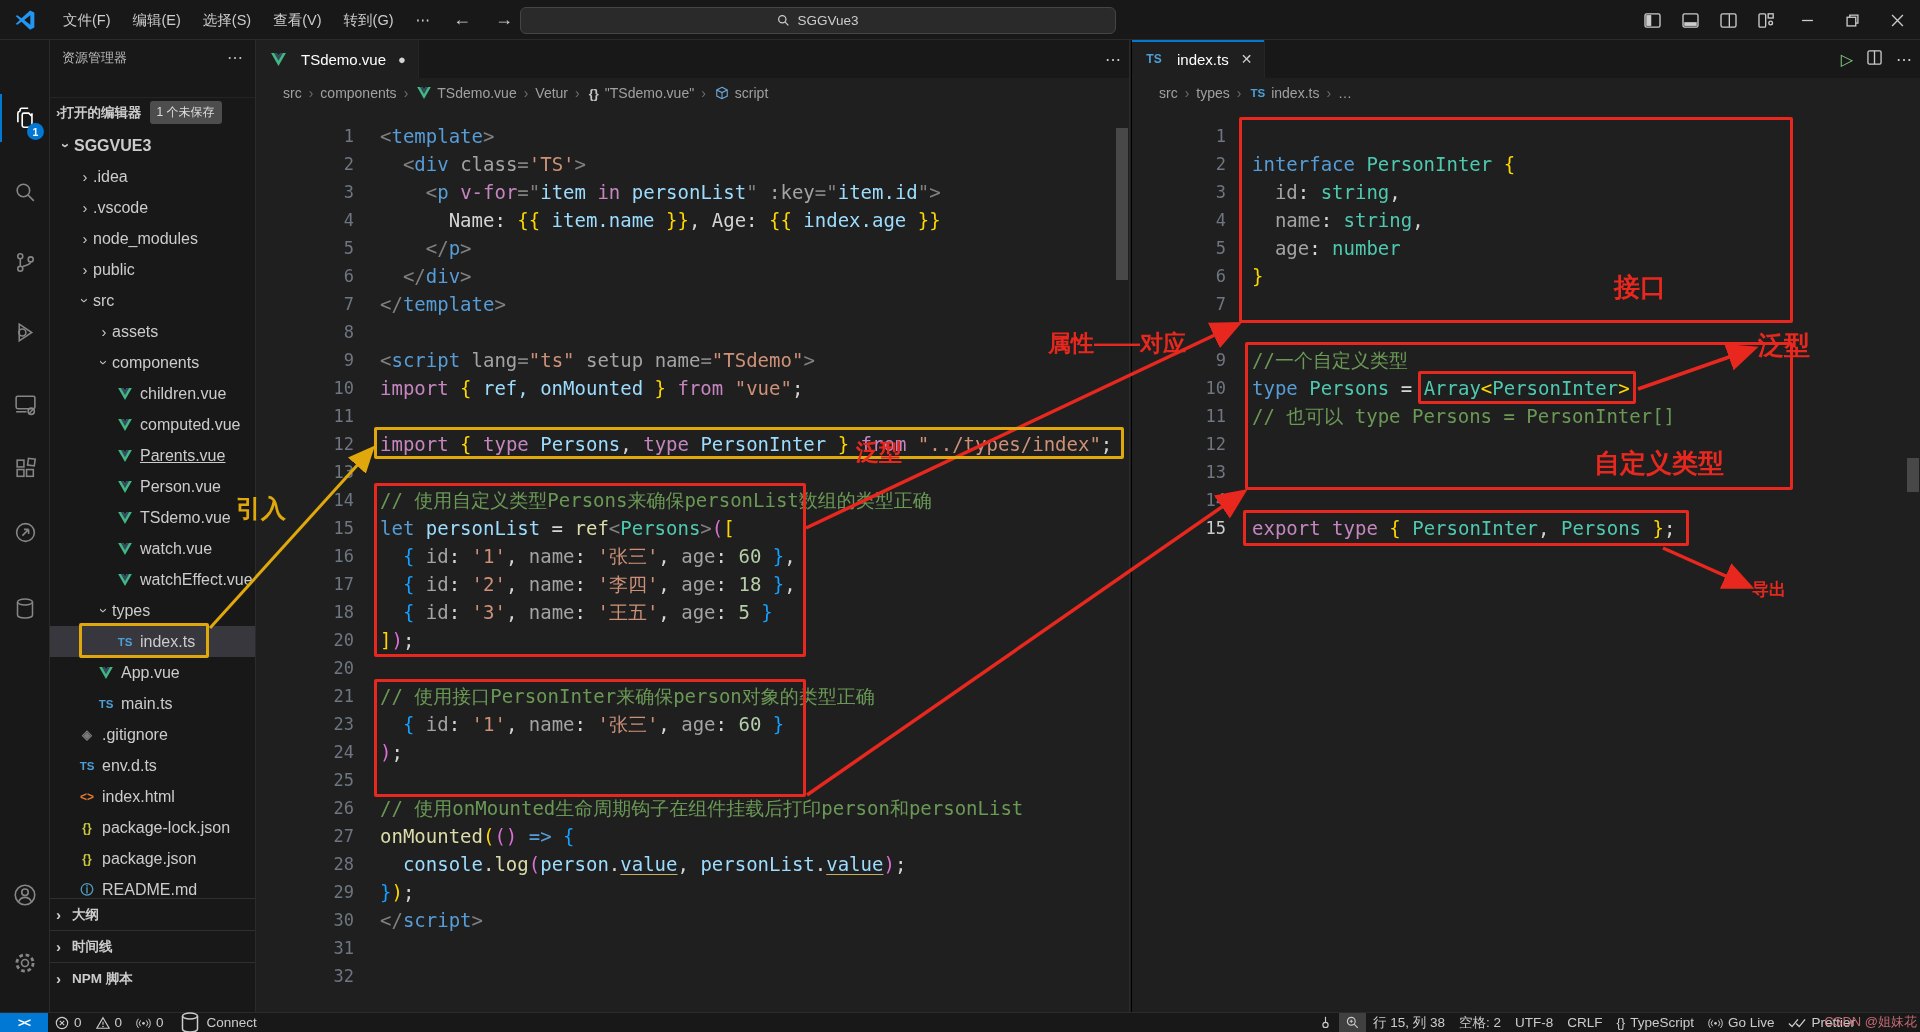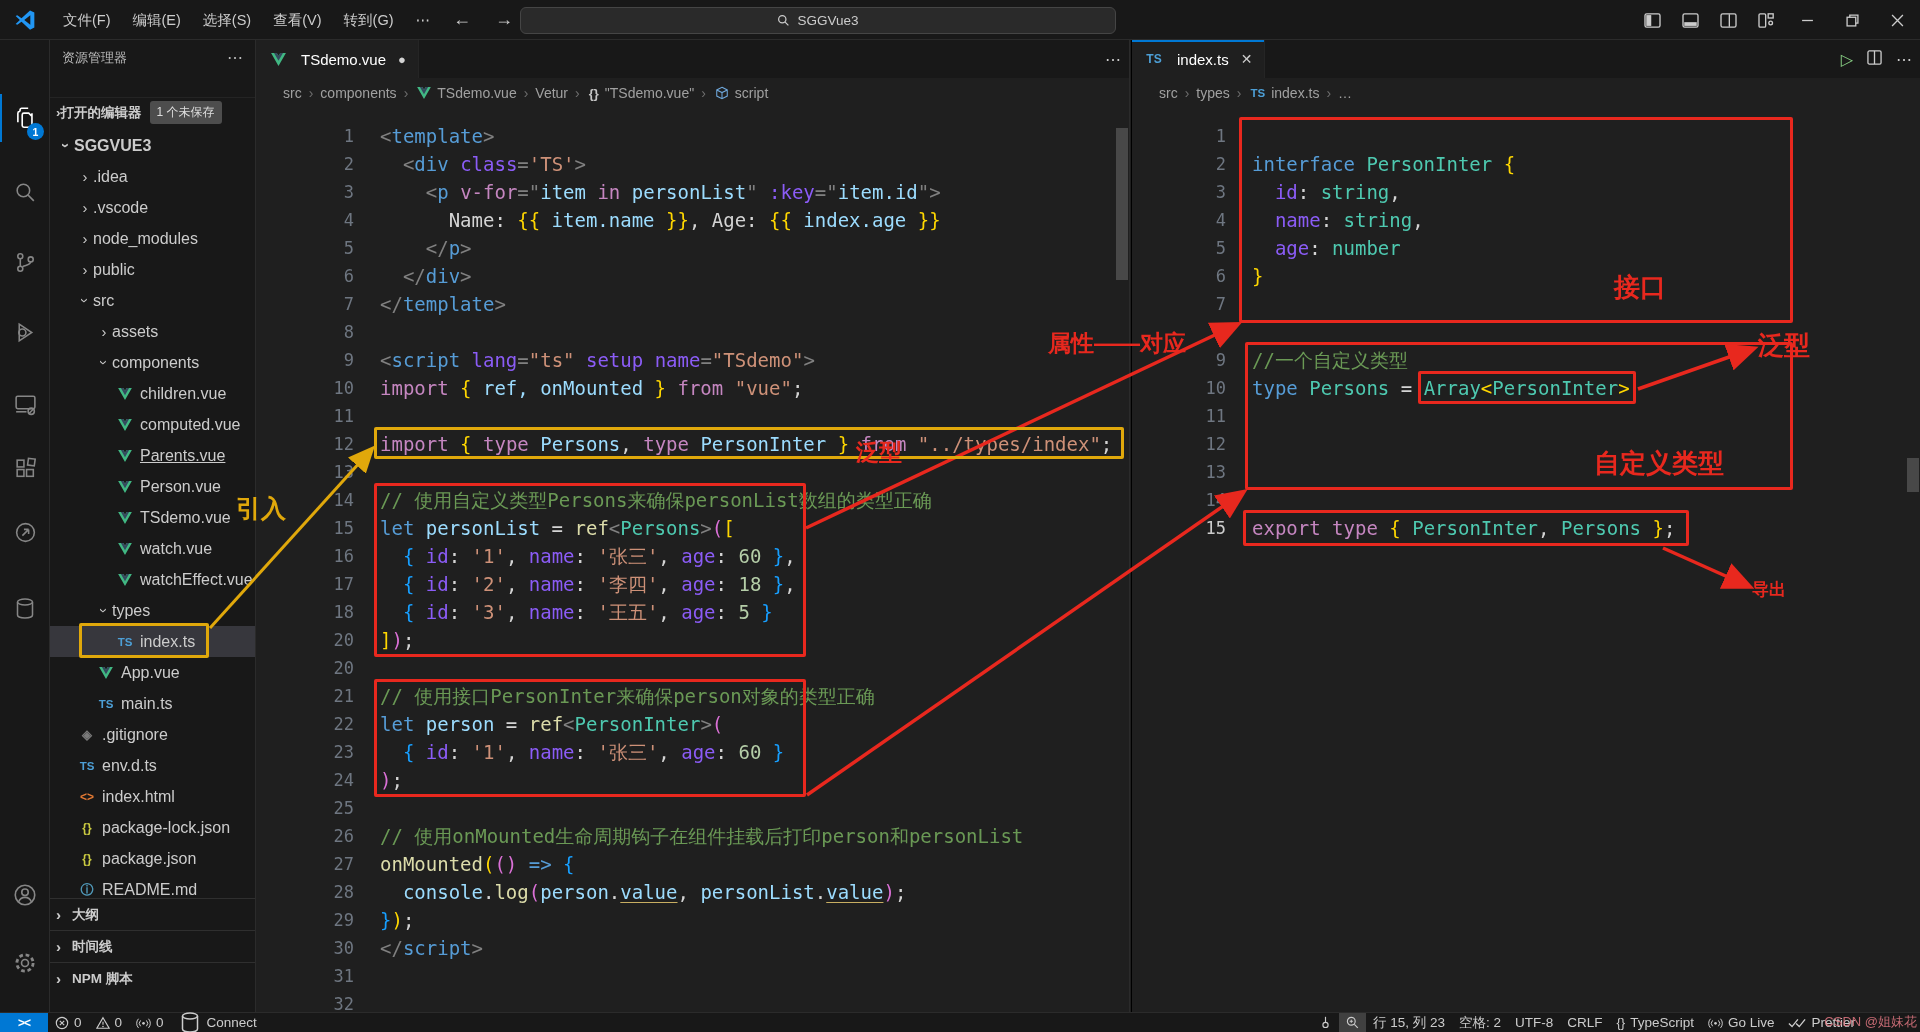--- a/index.html
+++ b/index.html
@@ -67,21 +67,21 @@
   .code-area { position:absolute; left:0; top:68px; right:0; bottom:0; overflow:hidden; }
   .code-lines { position:absolute; left:0; top:14px; right:0; }
   .cl { height:28px; line-height:28px; white-space:pre; font-family:"DejaVu Sans Mono","Liberation Mono",monospace;
         font-size:19px; color:#d4d4d4; display:flex; }
   .ln { display:inline-block; text-align:right; color:#6e7681; font-size:17px; flex:none; }
   .ln.cur { color:#cccccc; }
   .lc { flex:none; }
   .sb-thumb { position:absolute; width:12px; background:rgba(121,121,121,.45); }
 
   
-  .pt{color:#808080} .tag{color:#569cd6} .attr{color:#8b5cf6} .str{color:#ce9178}
+  .pt{color:#808080} .tag{color:#569cd6} .attr{color:#a3a3a3} .str{color:#ce9178}
   .num{color:#b5cea8} .com{color:#6a9955} .kw{color:#c586c0} .kwb{color:#569cd6}
   .type{color:#4ec9b0} .fn{color:#dcdcaa} .var{color:#9cdcfe} .txt{color:#d4d4d4}
   .b1{color:#ffd700} .b2{color:#da70d6} .b3{color:#179fff}
   .varu{color:#9cdcfe; text-decoration:underline; text-underline-offset:3px; text-decoration-color:#c8ae62;}
 
   
   #statusbar { position:absolute; left:0; top:1012px; width:1920px; height:20px; background:#181818;
                border-top:1px solid #2b2b2b; display:flex; align-items:center; color:#cccccc; font-size:13.5px; }
   #remote-ind { width:48px; height:20px; background:#0078d4; color:#fff; display:flex; align-items:center;
                 justify-content:center; font-weight:bold; font-size:12px; letter-spacing:-1px; }
@@ -488,21 +488,20 @@
           <div class="cl"><span class="ln" style="width: 98px;">12</span><span class="lc" style="padding-left: 26px;"><span class="kw">import</span><span class="txt"> </span><span class="b1">{</span><span class="txt"> </span><span class="kw">type</span><span class="txt"> </span><span class="var">Persons</span><span class="txt">, </span><span class="kw">type</span><span class="txt"> </span><span class="var">PersonInter</span><span class="txt"> </span><span class="b1">}</span><span class="txt"> </span><span class="kw">from</span><span class="txt"> </span><span class="str">"../types/index"</span><span class="txt">;</span></span></div>
           <div class="cl"><span class="ln" style="width: 98px;">13</span><span class="lc" style="padding-left: 26px;"></span></div>
           <div class="cl"><span class="ln" style="width: 98px;">14</span><span class="lc" style="padding-left: 26px;"><span class="com">// 使用自定义类型Persons来确保personList数组的类型正确</span></span></div>
           <div class="cl"><span class="ln" style="width: 98px;">15</span><span class="lc" style="padding-left: 26px;"><span class="kwb">let</span><span class="txt"> </span><span class="var">personList</span><span class="txt"> = </span><span class="fn">ref</span><span class="pt">&lt;</span><span class="type">Persons</span><span class="pt">&gt;</span><span class="b2">(</span><span class="b1">[</span></span></div>
           <div class="cl"><span class="ln" style="width: 98px;">16</span><span class="lc" style="padding-left: 26px;"><span class="txt">  </span><span class="b3">{</span><span class="txt"> </span><span class="attr">id</span><span class="txt">: </span><span class="str">'1'</span><span class="txt">, </span><span class="attr">name</span><span class="txt">: </span><span class="str">'张三'</span><span class="txt">, </span><span class="attr">age</span><span class="txt">: </span><span class="num">60</span><span class="txt"> </span><span class="b3">}</span><span class="txt">,</span></span></div>
           <div class="cl"><span class="ln" style="width: 98px;">17</span><span class="lc" style="padding-left: 26px;"><span class="txt">  </span><span class="b3">{</span><span class="txt"> </span><span class="attr">id</span><span class="txt">: </span><span class="str">'2'</span><span class="txt">, </span><span class="attr">name</span><span class="txt">: </span><span class="str">'李四'</span><span class="txt">, </span><span class="attr">age</span><span class="txt">: </span><span class="num">18</span><span class="txt"> </span><span class="b3">}</span><span class="txt">,</span></span></div>
           <div class="cl"><span class="ln" style="width: 98px;">18</span><span class="lc" style="padding-left: 26px;"><span class="txt">  </span><span class="b3">{</span><span class="txt"> </span><span class="attr">id</span><span class="txt">: </span><span class="str">'3'</span><span class="txt">, </span><span class="attr">name</span><span class="txt">: </span><span class="str">'王五'</span><span class="txt">, </span><span class="attr">age</span><span class="txt">: </span><span class="num">5</span><span class="txt"> </span><span class="b3">}</span></span></div>
           <div class="cl"><span class="ln" style="width: 98px;">20</span><span class="lc" style="padding-left: 26px;"><span class="b1">]</span><span class="b2">)</span><span class="txt">;</span></span></div>
           <div class="cl"><span class="ln" style="width: 98px;">20</span><span class="lc" style="padding-left: 26px;"></span></div>
           <div class="cl"><span class="ln" style="width: 98px;">21</span><span class="lc" style="padding-left: 26px;"><span class="com">// 使用接口PersonInter来确保person对象的类型正确</span></span></div>
-          <div class="cl"><span class="ln" style="width: 98px;">22</span><span class="lc" style="padding-left: 26px;"><span class="kwb">let</span><span class="txt"> </span><span class="var">person</span><span class="txt"> = </span><span class="fn">ref</span><span class="pt">&lt;</span><span class="type">PersonInter</span><span class="pt">&gt;</span><span class="b2">(</span></span></div>
           <div class="cl"><span class="ln" style="width: 98px;">23</span><span class="lc" style="padding-left: 26px;"><span class="txt">  </span><span class="b3">{</span><span class="txt"> </span><span class="attr">id</span><span class="txt">: </span><span class="str">'1'</span><span class="txt">, </span><span class="attr">name</span><span class="txt">: </span><span class="str">'张三'</span><span class="txt">, </span><span class="attr">age</span><span class="txt">: </span><span class="num">60</span><span class="txt"> </span><span class="b3">}</span></span></div>
           <div class="cl"><span class="ln" style="width: 98px;">24</span><span class="lc" style="padding-left: 26px;"><span class="b2">)</span><span class="txt">;</span></span></div>
           <div class="cl"><span class="ln" style="width: 98px;">25</span><span class="lc" style="padding-left: 26px;"></span></div>
           <div class="cl"><span class="ln" style="width: 98px;">26</span><span class="lc" style="padding-left: 26px;"><span class="com">// 使用onMounted生命周期钩子在组件挂载后打印person和personList</span></span></div>
           <div class="cl"><span class="ln" style="width: 98px;">27</span><span class="lc" style="padding-left: 26px;"><span class="fn">onMounted</span><span class="b1">(</span><span class="b2">()</span><span class="txt"> </span><span class="kwb">=&gt;</span><span class="txt"> </span><span class="b3">{</span></span></div>
           <div class="cl"><span class="ln" style="width: 98px;">28</span><span class="lc" style="padding-left: 26px;"><span class="txt">  </span><span class="var">console</span><span class="txt">.</span><span class="fn">log</span><span class="b2">(</span><span class="var">person</span><span class="txt">.</span><span class="varu">value</span><span class="txt">, </span><span class="var">personList</span><span class="txt">.</span><span class="varu">value</span><span class="b2">)</span><span class="txt">;</span></span></div>
           <div class="cl"><span class="ln" style="width: 98px;">29</span><span class="lc" style="padding-left: 26px;"><span class="b3">}</span><span class="b1">)</span><span class="txt">;</span></span></div>
           <div class="cl"><span class="ln" style="width: 98px;">30</span><span class="lc" style="padding-left: 26px;"><span class="pt">&lt;/</span><span class="tag">script</span><span class="pt">&gt;</span></span></div>
           <div class="cl"><span class="ln" style="width: 98px;">31</span><span class="lc" style="padding-left: 26px;"></span></div>
           <div class="cl"><span class="ln" style="width: 98px;">32</span><span class="lc" style="padding-left: 26px;"></span></div>
@@ -544,21 +543,21 @@
           <div class="cl"><span class="ln" style="width: 94px;">1</span></div>
           <div class="cl"><span class="ln" style="width: 94px;">2</span><span class="lc" style="padding-left: 26px;"><span class="kwb">interface</span><span class="txt"> </span><span class="type">PersonInter</span><span class="txt"> </span><span class="b1">{</span></span></div>
           <div class="cl"><span class="ln" style="width: 94px;">3</span><span class="lc" style="padding-left: 26px;"><span class="txt">  </span><span class="attr">id</span><span class="txt">: </span><span class="type">string</span><span class="txt">,</span></span></div>
           <div class="cl"><span class="ln" style="width: 94px;">4</span><span class="lc" style="padding-left: 26px;"><span class="txt">  </span><span class="attr">name</span><span class="txt">: </span><span class="type">string</span><span class="txt">,</span></span></div>
           <div class="cl"><span class="ln" style="width: 94px;">5</span><span class="lc" style="padding-left: 26px;"><span class="txt">  </span><span class="attr">age</span><span class="txt">: </span><span class="type">number</span></span></div>
           <div class="cl"><span class="ln" style="width: 94px;">6</span><span class="lc" style="padding-left: 26px;"><span class="b1">}</span></span></div>
           <div class="cl"><span class="ln" style="width: 94px;">7</span><span class="lc" style="padding-left: 26px;"></span></div>
           <div class="cl"><span class="ln" style="width: 94px;">8</span><span class="lc" style="padding-left: 26px;"></span></div>
           <div class="cl"><span class="ln" style="width: 94px;">9</span><span class="lc" style="padding-left: 26px;"><span class="com">//一个自定义类型</span></span></div>
           <div class="cl"><span class="ln" style="width: 94px;">10</span><span class="lc" style="padding-left: 26px;"><span class="kwb">type</span><span class="txt"> </span><span class="type">Persons</span><span class="txt"> = </span><span class="type">Array</span><span class="b1">&lt;</span><span class="type">PersonInter</span><span class="b1">&gt;</span></span></div>
-          <div class="cl"><span class="ln" style="width: 94px;">11</span></div>
+          <div class="cl"><span class="ln" style="width: 94px;">11</span><span class="lc" style="padding-left: 26px;"><span class="com">// 也可以 type Persons = PersonInter[]</span></span></div>
           <div class="cl"><span class="ln" style="width: 94px;">12</span><span class="lc" style="padding-left: 26px;"></span></div>
           <div class="cl"><span class="ln" style="width: 94px;">13</span><span class="lc" style="padding-left: 26px;"></span></div>
           <div class="cl"><span class="ln" style="width: 94px;">14</span><span class="lc" style="padding-left: 26px;"></span></div>
           <div class="cl"><span class="ln cur" style="width: 94px;">15</span><span class="lc" style="padding-left: 26px;"><span class="kw">export</span><span class="txt"> </span><span class="kw">type</span><span class="txt"> </span><span class="b1">{</span><span class="txt"> </span><span class="type">PersonInter</span><span class="txt">, </span><span class="type">Persons</span><span class="txt"> </span><span class="b1">}</span><span class="txt">;</span></span></div>
         </div>
       <div class="sb-thumb" style="right:1px; top:350px; height:34px;"></div>
     </div>
   </div>
 
   <div id="statusbar">
@@ -614,21 +613,21 @@
         <div class="st-item boxed">
           <span style="display: inline-flex;">
             <svg width="13" height="13" viewBox="0 0 16 16">
               <circle cx="6.5" cy="6.5" r="4.8" stroke="#cccccc" fill="none" stroke-width="1.4"></circle>
               <line x1="10.3" y1="10.3" x2="14.5" y2="14.5" stroke="#cccccc" stroke-width="1.4"></line>
               <path d="M4.5 6.5h4M6.5 4.5v4" stroke="#cccccc" stroke-width="1.2"></path>
             </svg>
           </span>
         </div>
         <div class="st-item">
-          <span>行 15, 列 23</span>
+          <span>行 15, 列 38</span>
         </div>
         <div class="st-item">
           <span>空格: 2</span>
         </div>
         <div class="st-item">
           <span>UTF-8</span>
         </div>
         <div class="st-item">
           <span>CRLF</span>
         </div>

